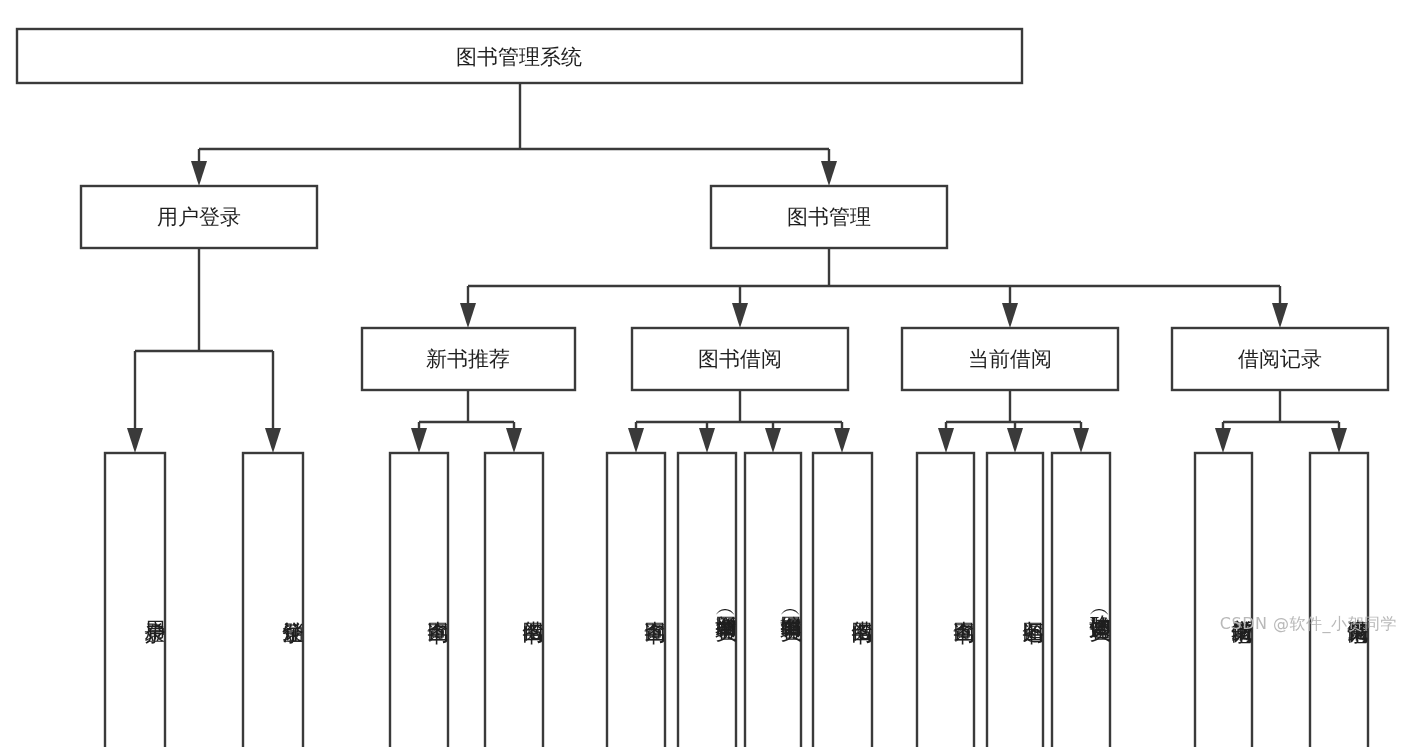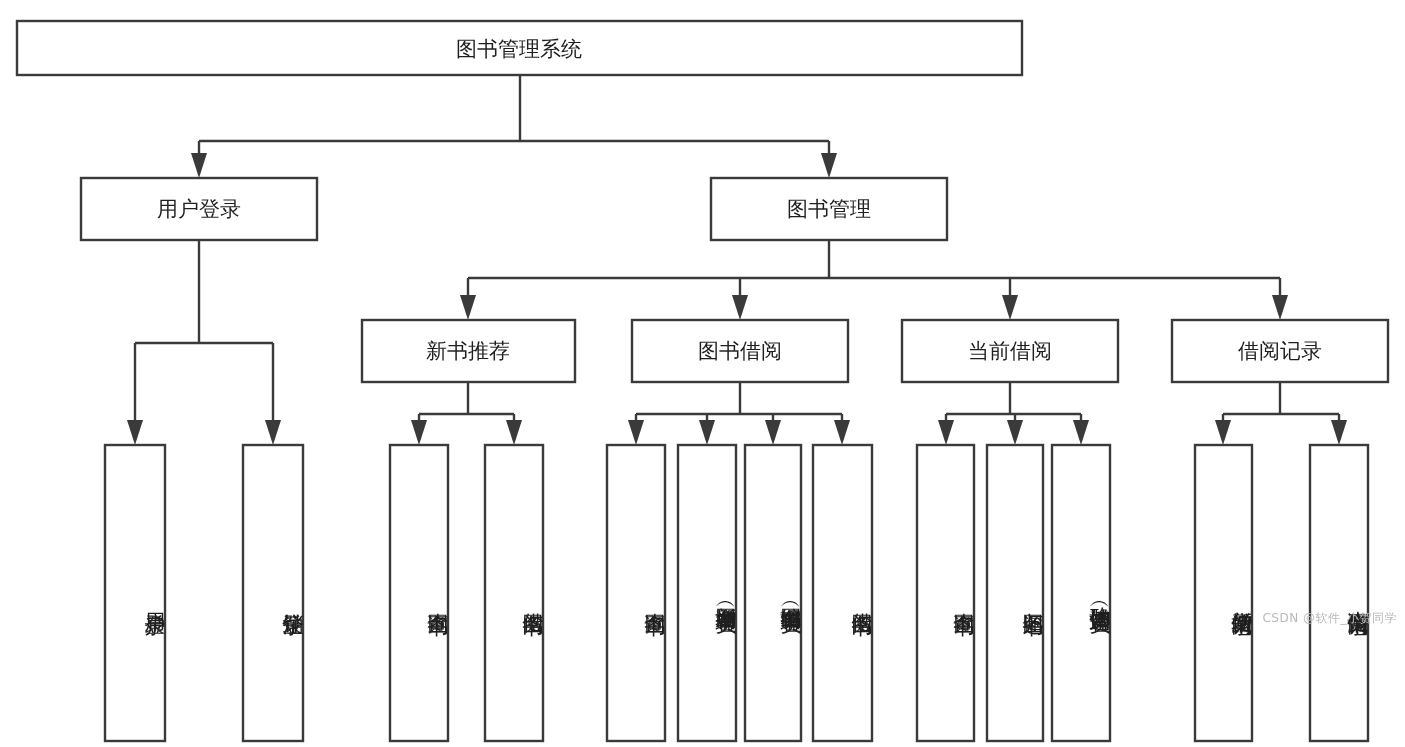--- a/index.html
+++ b/index.html
@@ -10,21 +10,21 @@
   body {
     width: 1405px;
     height: 747px;
     font-family: "DejaVu Sans", "Liberation Sans", sans-serif;
     overflow: hidden;
     position: relative;
   }
   #diagram-root {
     position: absolute;
     left: 0;
-    top: 8px;
+    top: 16px;
     width: 1405px;
     height: 624px;
   }
   svg.diagram {
     display: block;
     width: 1405px;
     height: 747px;
   }
   .node-box {
     fill: #ffffff;
@@ -61,21 +61,21 @@
     align-items: flex-start;
     justify-content: center;
     white-space: nowrap;
     pointer-events: none;
   }
   .watermark {
     position: absolute;
     right: 8px;
     bottom: 5px;
     font-family: "DejaVu Sans", "Liberation Sans", sans-serif;
-    font-size: 12px;
+    font-size: 16px;
     color: #b9b9b9;
     letter-spacing: 0.5px;
     white-space: nowrap;
   }
 </style>
 </head>
 <body>
 
 <div id="diagram-root">
 

